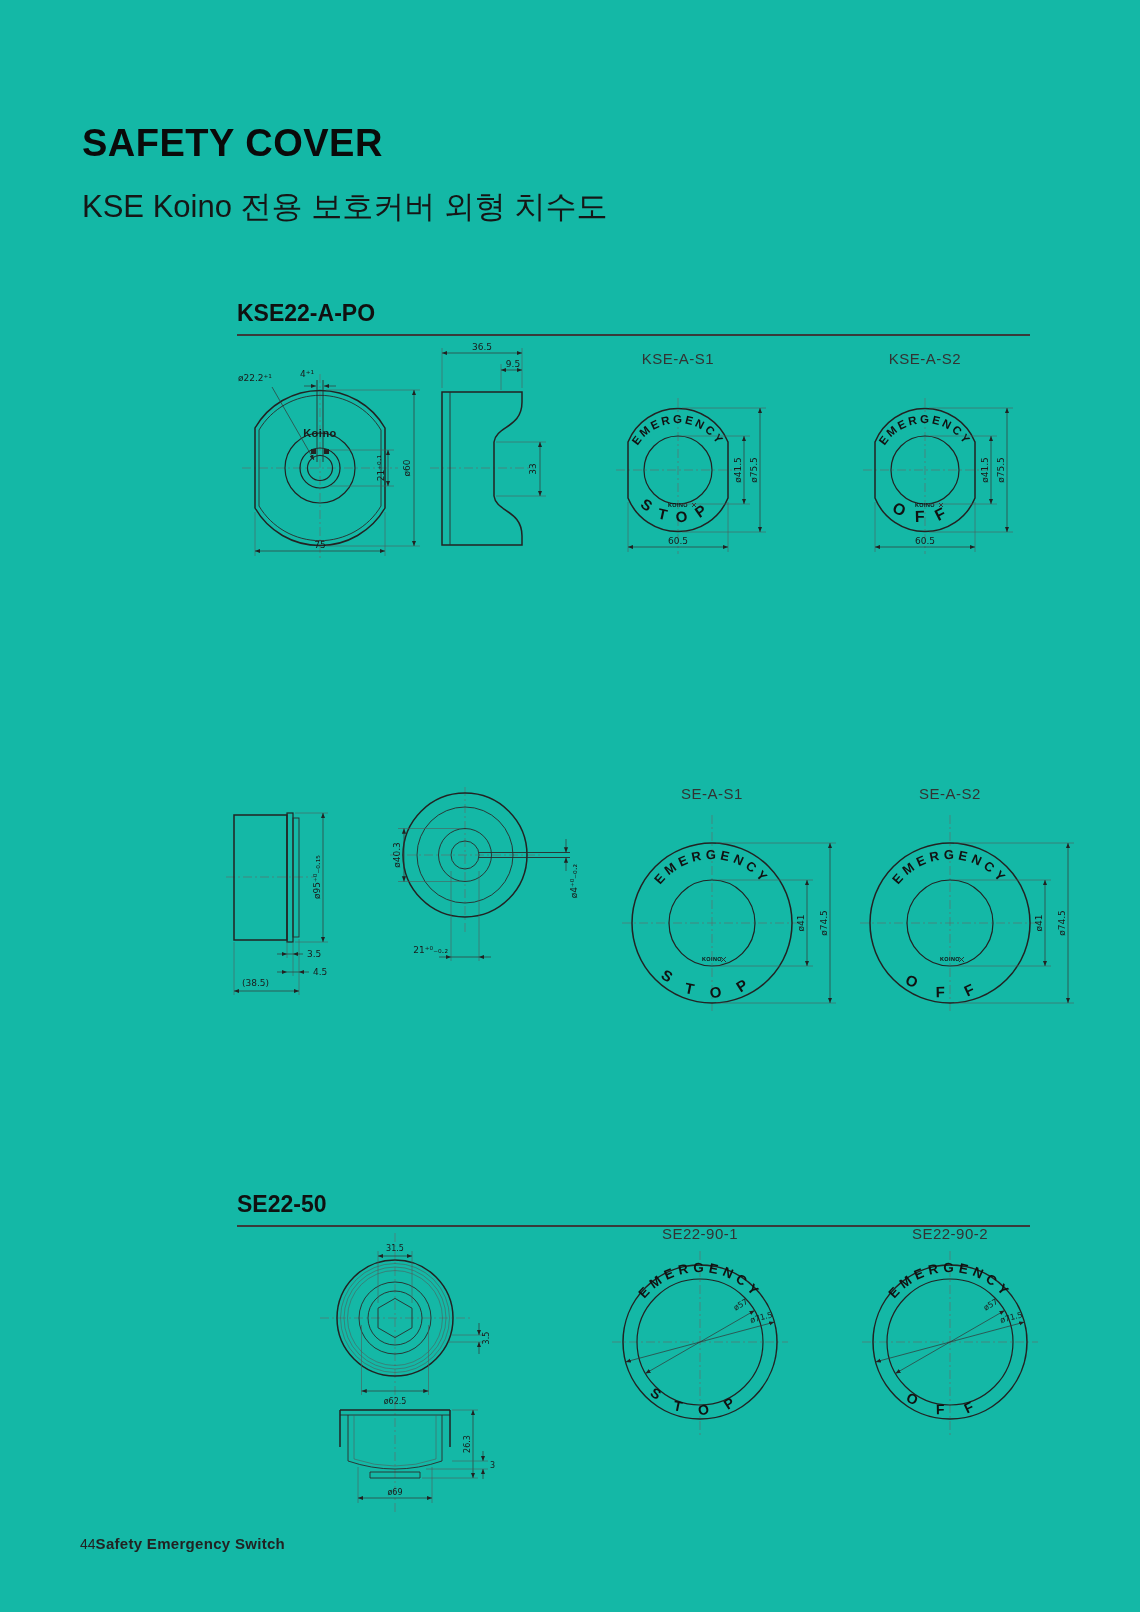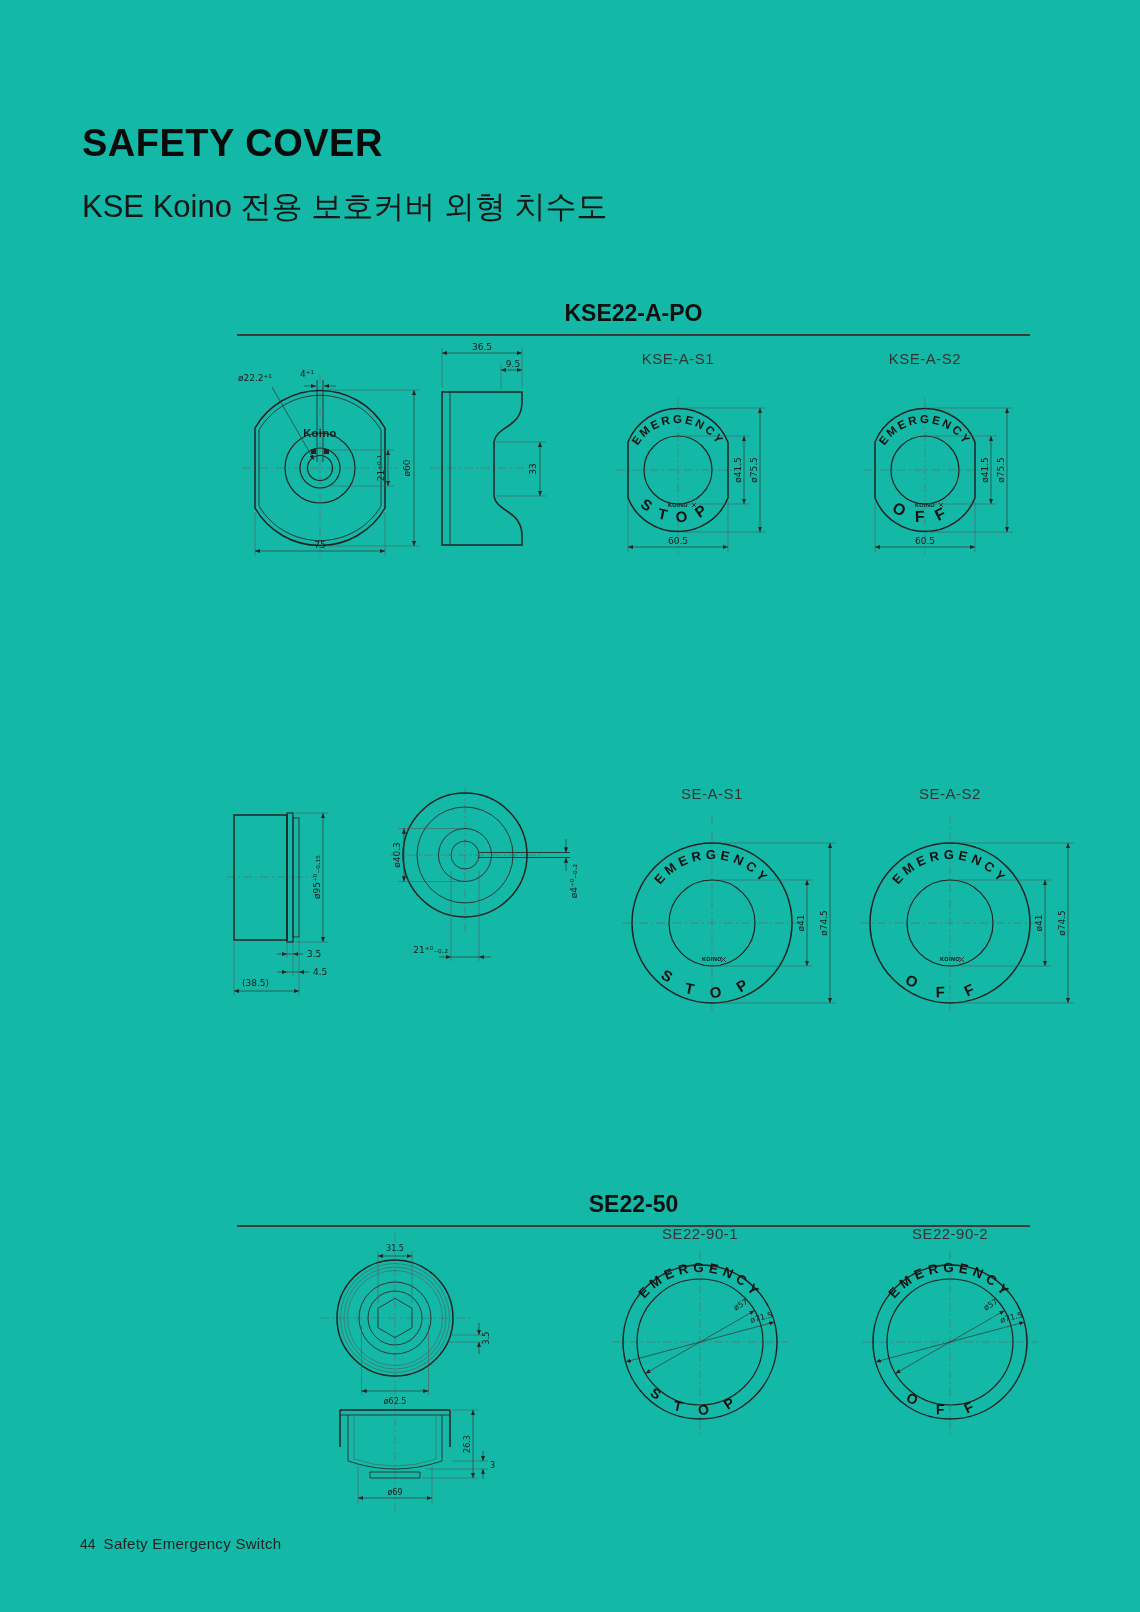--- a/index.html
+++ b/index.html
@@ -2,24 +2,24 @@
 <html><head>
 <meta charset="utf-8">
 <style>
   html,body{margin:0;padding:0;background:#ffffff;}
   .page{position:relative;width:1140px;height:1612px;background:#14b8a6;
         font-family:"Liberation Sans",sans-serif;color:#111;overflow:hidden;}
   .abs{position:absolute;}
   .title{left:82px;top:122px;font-size:38px;font-weight:bold;letter-spacing:0.5px;color:#0a0a0a;}
   .subtitle{left:82px;top:186px;font-size:31px;font-weight:normal;color:#161616;}
   .sec-head{left:237px;width:793px;font-size:23px;font-weight:600;color:#101010;
-            border-bottom:2px solid #3a3a3a;padding-bottom:7px;text-align:center;}
+            border-bottom:2px solid #3a3a3a;padding-bottom:7px;}
   .footer{left:80px;top:1535px;font-size:15px;color:#222;}
-  .footer .num{font-weight:normal;margin-right:8px;font-size:14px;}
-  .footer .brand{font-weight:normal;letter-spacing:0.3px;text-align:center;}
+  .footer .num{font-weight:normal;font-size:14px;}
+  .footer .brand{font-weight:bold;letter-spacing:0.3px;text-align:center;}
   svg{overflow:visible;}
   .ol{fill:none;stroke:#222;stroke-width:1.5;}
   .o2{fill:none;stroke:#222;stroke-width:1.2;}
   .th{fill:none;stroke:#2a2a2a;stroke-width:0.9;}
   .dim{stroke:#333;stroke-width:0.7;fill:none;}
   .ext{stroke:#555;stroke-width:0.55;fill:none;}
   .cl{stroke:#666;stroke-width:0.6;fill:none;stroke-dasharray:9 3 2 3;}
   .dt{font-family:"DejaVu Sans",sans-serif;font-size:9px;fill:#1a1a1a;}
   .ds{font-family:"DejaVu Sans",sans-serif;font-size:8px;fill:#1a1a1a;}
   .lbl{font-family:"Liberation Sans",sans-serif;font-size:15px;fill:#333;letter-spacing:0.5px;}

